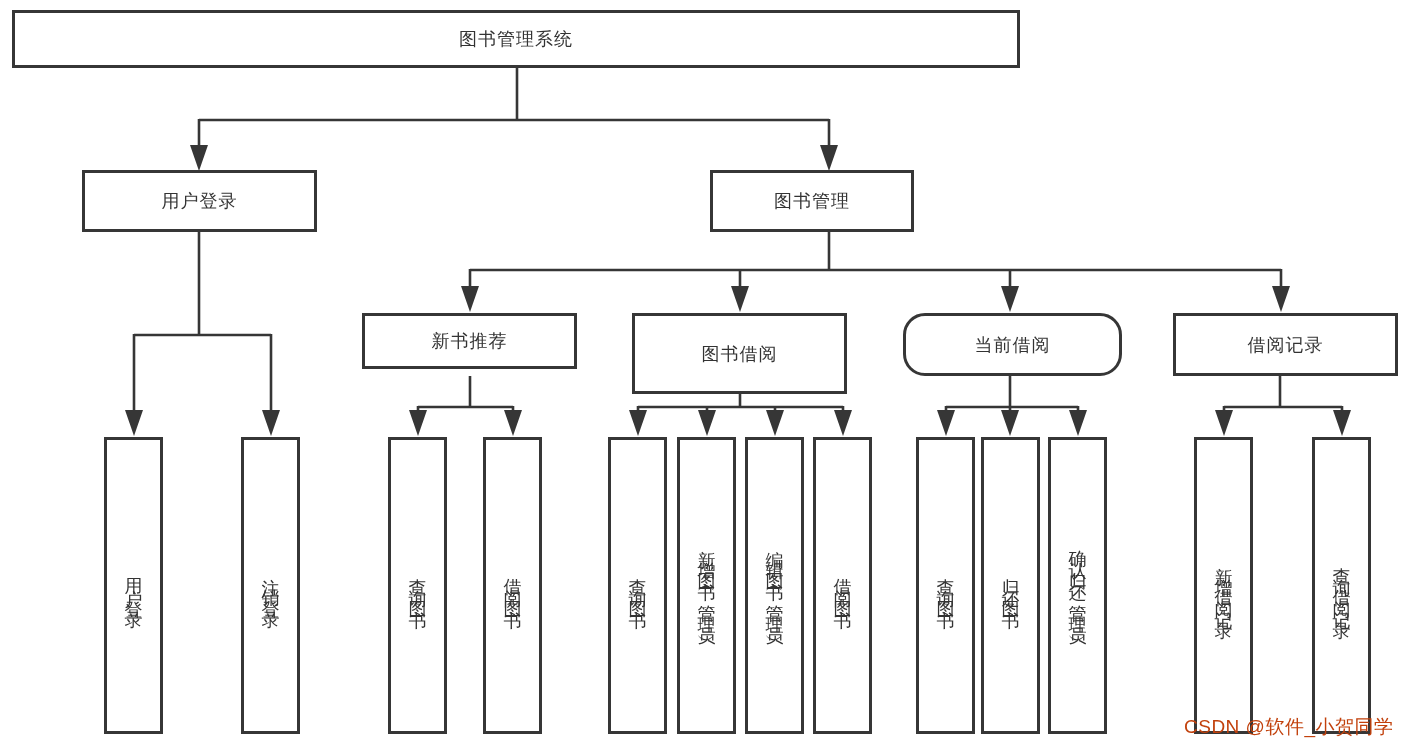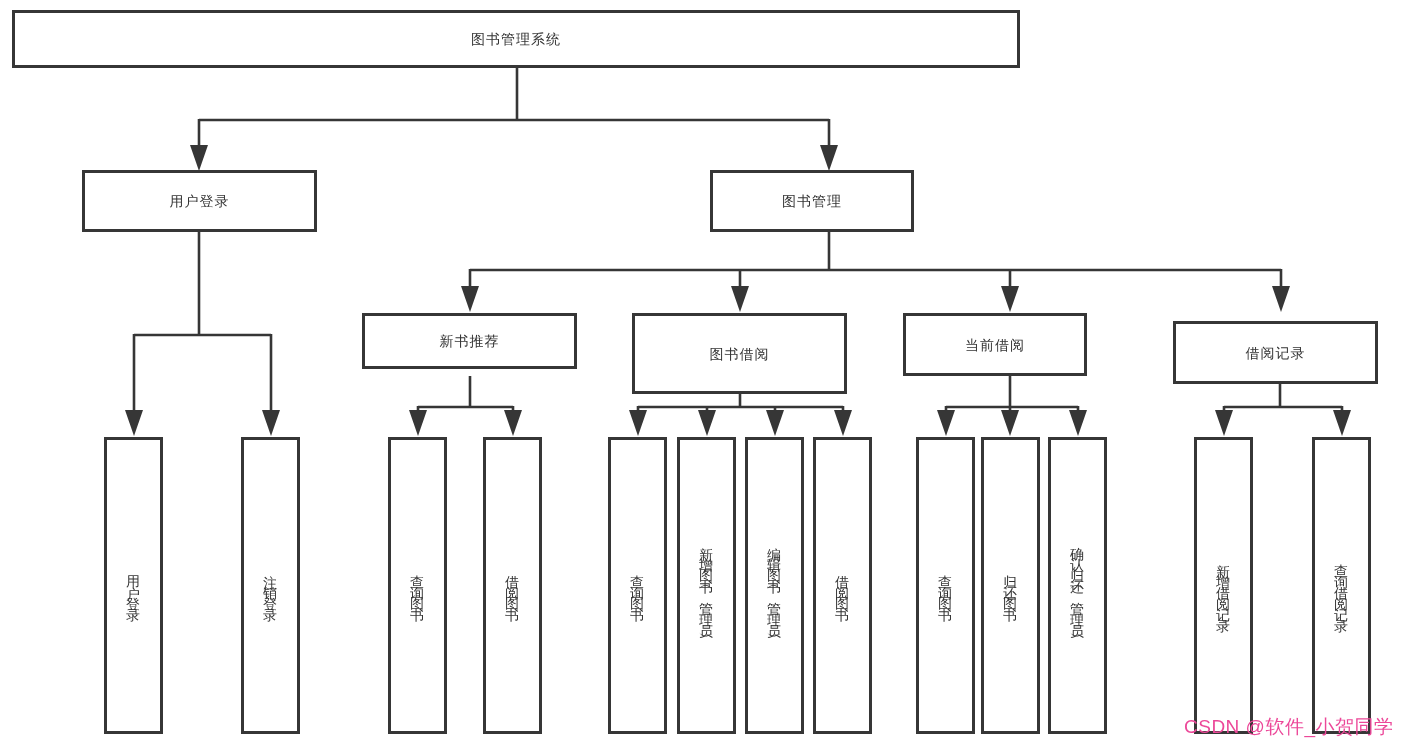--- a/index.html
+++ b/index.html
@@ -24,40 +24,40 @@
   }
   .box {
     position: absolute;
     box-sizing: border-box;
     background: #ffffff;
     border: 3px solid #363636;
     display: flex;
     align-items: center;
     justify-content: center;
     color: #333333;
-    font-size: 14px;
+    font-size: 18px;
     line-height: 1;
     white-space: nowrap;
   }
   .box.h span {
     letter-spacing: 1px;
   }
   .box.v span {
     writing-mode: vertical-rl;
     text-orientation: mixed;
     letter-spacing: 11px;
     white-space: normal;
   }
   .watermark {
     position: absolute;
     left: 1184px;
     top: 714px;
     font-size: 19px;
     letter-spacing: 0.5px;
-    color: #ec4899;
+    color: #c2410c;
     z-index: 5;
     white-space: nowrap;
   }
 </style>
 </head>
 <body>
 
 <div class="canvas">
 
   <svg class="wires" viewBox="0 0 1405 747" xmlns="http://www.w3.org/2000/svg">
@@ -139,24 +139,24 @@
   <div class="box h" style="left:710px; top:170px; width:204px; height:62px;">
     <span>图书管理</span>
   </div>
 
   <div class="box h" style="left:362px; top:313px; width:215px; height:56px;">
     <span>新书推荐</span>
   </div>
   <div class="box h" style="left:632px; top:313px; width:215px; height:81px;">
     <span>图书借阅</span>
   </div>
-  <div class="box h" style="left:903px; top:313px; width:184px; height:63px;">
+  <div class="box h" style="left:903px; top:313px; width:219px; height:63px;border-radius:22px;">
     <span>当前借阅</span>
   </div>
-  <div class="box h" style="left:1173px; top:321px; width:205px; height:63px;">
+  <div class="box h" style="left:1173px; top:313px; width:225px; height:63px;">
     <span>借阅记录</span>
   </div>
 
   <div class="box v" style="left:104px; top:437px; width:59px; height:297px;">
     <span>用户登录</span>
   </div>
   <div class="box v" style="left:241px; top:437px; width:59px; height:297px;">
     <span>注销登录</span>
   </div>
 

